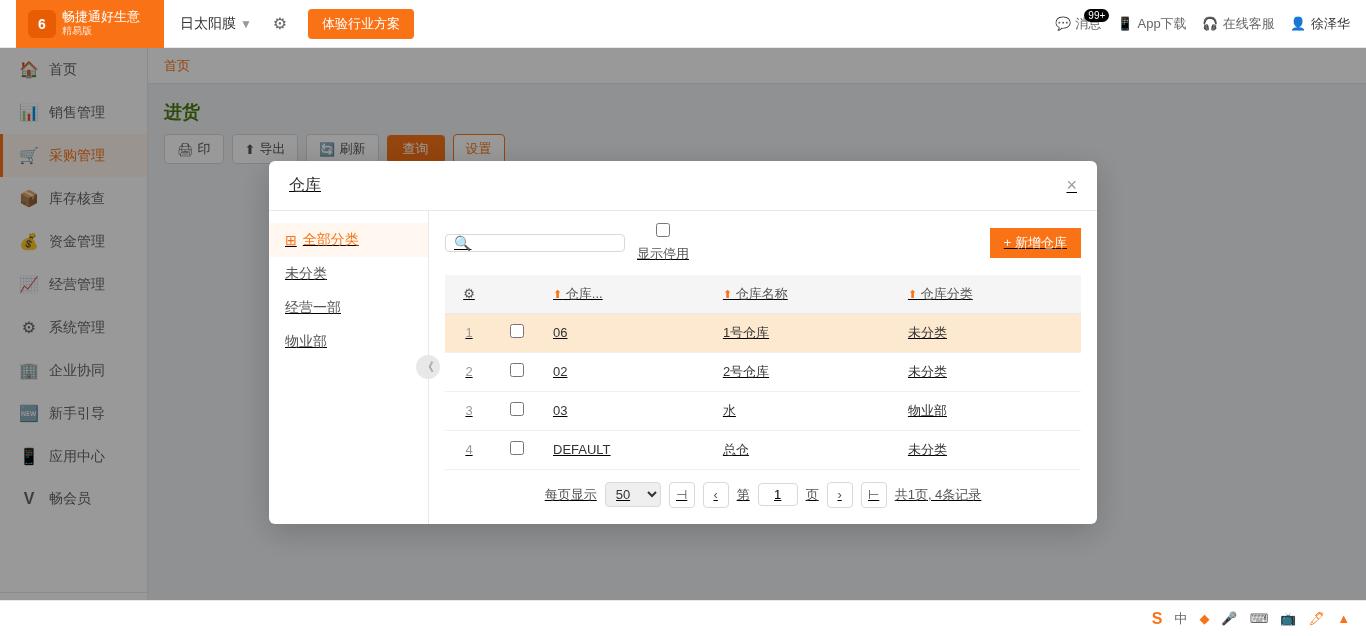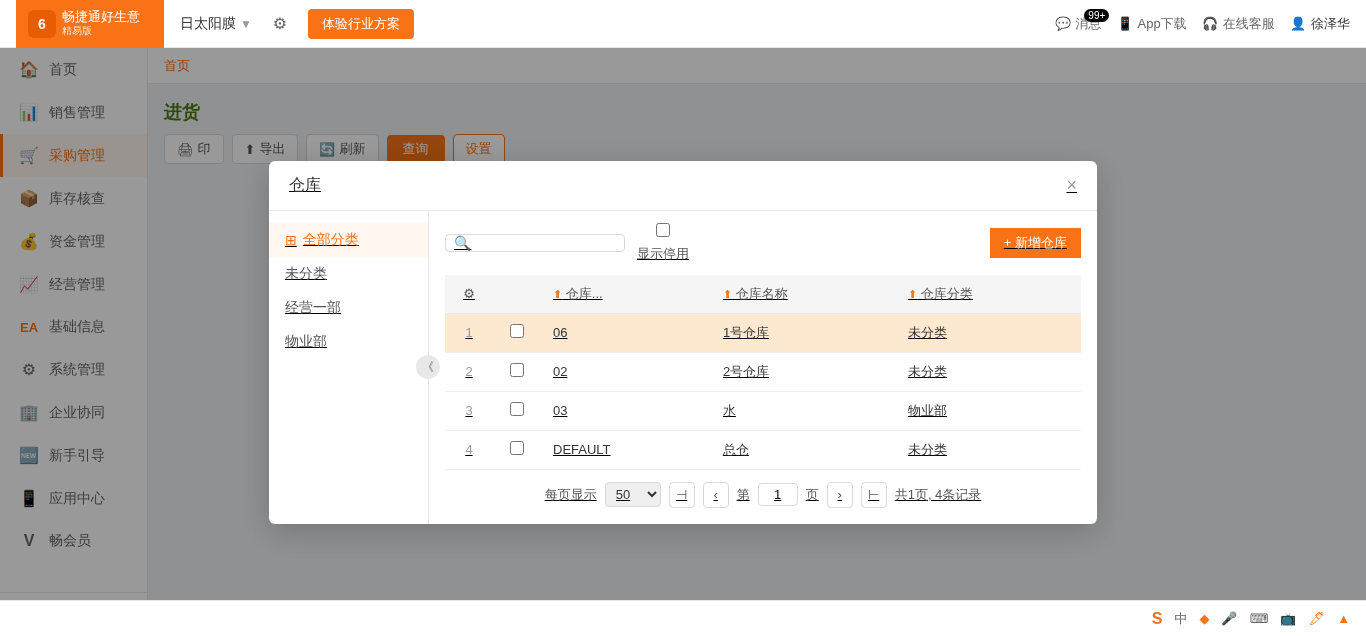--- a/index.html
+++ b/index.html
@@ -447,24 +447,20 @@
       <span class="icon">📦</span>
       <span>库存核查</span>
     </div>
     <div class="sidebar-item">
       <span class="icon">💰</span>
       <span>资金管理</span>
     </div>
     <div class="sidebar-item">
       <span class="icon">📈</span>
       <span>经营管理</span>
-    </div>
-    <div class="sidebar-item">
-      <span class="icon" style="font-size:13px;font-weight:bold;color:#f97316;">EA</span>
-      <span>基础信息</span>
     </div>
     <div class="sidebar-item">
       <span class="icon">⚙</span>
       <span>系统管理</span>
     </div>
     <div class="sidebar-item">
       <span class="icon">🏢</span>
       <span>企业协同</span>
     </div>
     <div class="sidebar-item">

